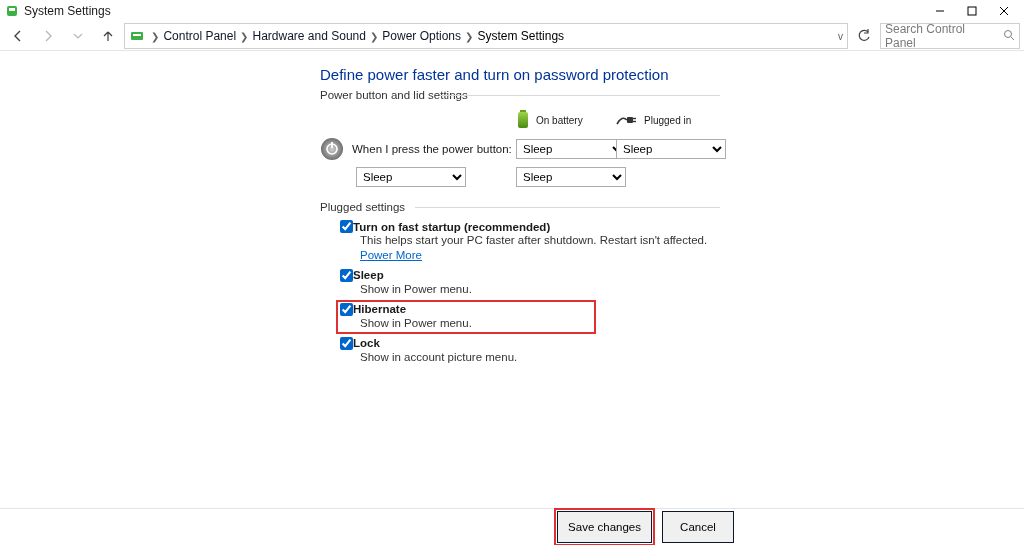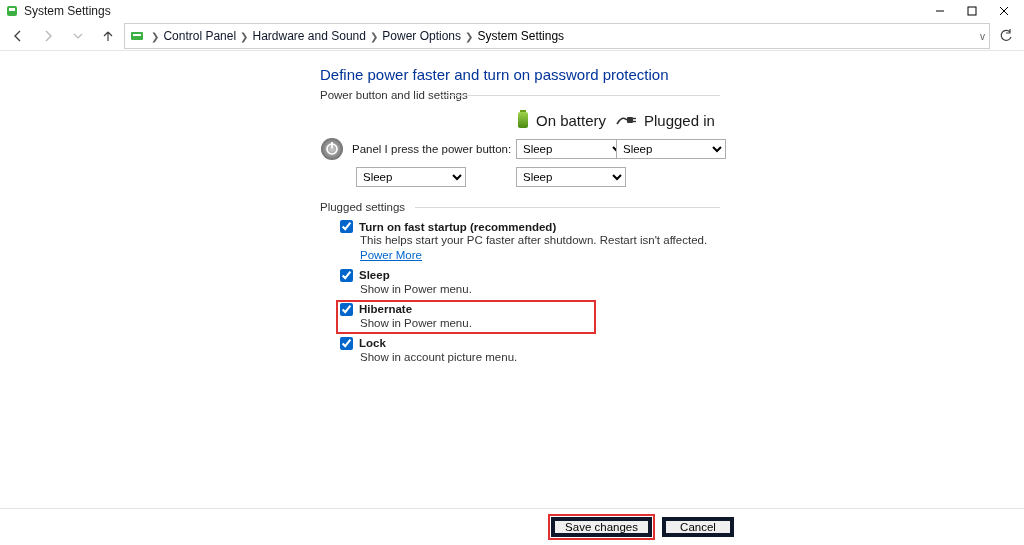--- a/index.html
+++ b/index.html
@@ -121,21 +121,21 @@
   .pb-grid {
     display: grid;
     grid-template-columns: 160px 100px 130px;
     grid-template-rows: 30px 28px 28px;
     align-items: center;
     column-gap: 0;
     margin: 4px 0 10px 36px;
   }
   .col-head {
     display: flex; align-items: center; gap: 6px;
-    font-size: 15px;
+    font-size: 10px;
   }
   .col-head svg { flex: 0 0 auto; }
   .row-label {
     display: flex; align-items: center; gap: 8px;
     font-size: 11.5px;
     margin-left: -36px;
   }
   .row-label .circle-icon {
     width: 24px; height: 24px;
   }
@@ -155,21 +155,21 @@
     margin-bottom: 4px;
     position: relative;
     padding: 1px 2px;
   }
   .sd-item.highlight {
     outline: 2px solid #e03030;
     outline-offset: 0;
     width: 252px;
   }
   .sd-head {
-    display: flex; align-items: center; gap: 6px;
+    display: flex; align-items: center; 
     font-size: 11.5px;
   }
   .sd-head b { font-weight: 600; }
   .sd-sub {
     font-size: 11.5px;
     color: #333;
     margin-left: 20px;
     line-height: 1.3;
   }
   .sd-sub a { color: #0066cc; text-decoration: underline; }
@@ -187,23 +187,23 @@
     border-top: 1px solid #e5e5e5;
     display: flex;
     align-items: center;
     justify-content: flex-end;
     padding-right: 290px;
     gap: 10px;
     background:#fff;
   }
   button.win {
     min-width: 72px;
-    height: 20px;
-    font-size: 11.5px;
-    border: 4px solid #0f172a;
+    height: 32px;
+    font-size: 11.5px;
+    border: 1px solid #0f172a;
     background: #f0f0f0;
     padding: 0 10px;
   }
   button.win.highlight {
     outline: 2px solid #e03030;
     outline-offset: 1px;
   }
 </style>
 </head>
 <body>
@@ -275,20 +275,29 @@
     <span class="end-chevron">v</span>
   </div>
 
   <span class="refresh-btn">
     <svg width="14" height="14" viewBox="0 0 14 14">
         <path d="M11 3 A5 5 0 1 0 12 8" fill="none" stroke="#404040" stroke-width="1.2"></path>
         <path d="M11 0 L11 4 L7 4" fill="none" stroke="#404040" stroke-width="1.2"></path>
       </svg>
   </span>
 
+  <div class="search">
+    <span>Search Control Panel</span>
+    <span class="mag">
+      <svg width="12" height="12" viewBox="0 0 12 12">
+          <circle cx="5" cy="5" r="3.5" fill="none" stroke="#808080"></circle>
+          <line x1="8" y1="8" x2="11" y2="11" stroke="#808080"></line>
+        </svg>
+    </span>
+  </div>
 </div>
 <hr class="sep-line">
 
 <div class="content">
   <h1 class="page-title">Define power faster and turn on password protection</h1>
 
   <div class="section-label">Power button and lid settings</div>
 
   <div class="pb-grid">
     <span></span>
@@ -320,21 +329,21 @@
         <circle cx="12" cy="12" r="11" fill="url(#pbg)"></circle>
         <defs>
             <radialGradient id="pbg">
               <stop offset="0" stop-color="#d0d0d0"></stop>
               <stop offset="1" stop-color="#707070"></stop>
             </radialGradient>
           </defs>
         <circle cx="12" cy="12" r="5" fill="none" stroke="#fff" stroke-width="1.6"></circle>
         <line x1="12" y1="5" x2="12" y2="11" stroke="#fff" stroke-width="1.8"></line>
       </svg>
-      <span>Panel I press the power button:</span>
+      <span>When I press the power button:</span>
     </span>
     <select class="pb">
       <option>Sleep</option>
     </select>
     <select class="pb">
       <option>Sleep</option>
     </select>
 
     <select class="pb">
       <option>Sleep</option>

